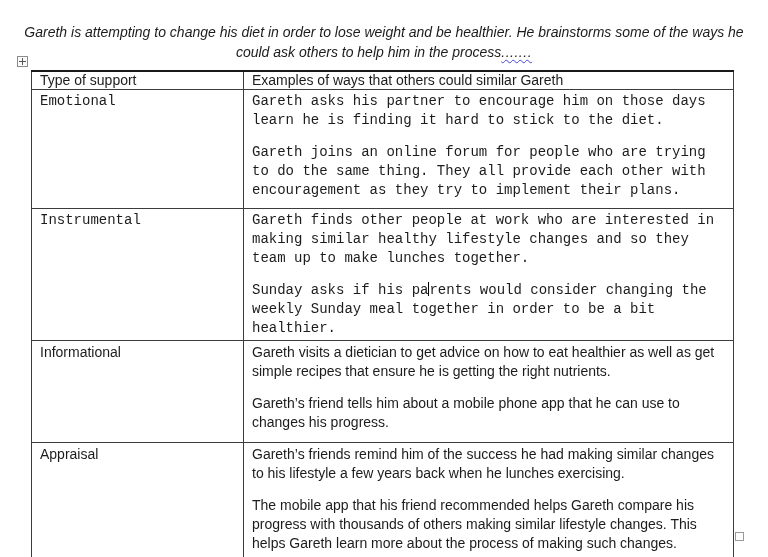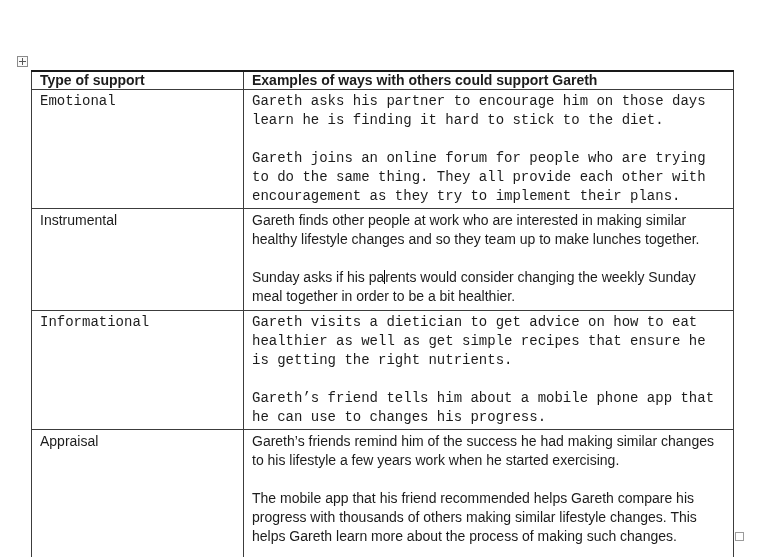--- a/index.html
+++ b/index.html
@@ -68,32 +68,32 @@
     vertical-align: top;
     text-align: left;
     font-size: 14px;
     line-height: 19px;
     padding: 2px 8px 2px 8px;
     background: #ffffff;
     overflow: hidden;
   }
   table.support th {
     border-top: 2px solid #191919;
-    font-weight: bold;
+    font-weight: normal;
     height: 17px;
     line-height: 15px;
     padding: 1px 8px 1px 8px;
     vertical-align: middle;
     margin-top: 12px;
   }
   tr.row-1 { height: 119px; font-family: Liberation Mono, monospace; }
-  tr.row-2 { height: 102px; }
-  tr.row-3 { height: 102px; font-family: Liberation Mono, monospace; }
+  tr.row-2 { height: 102px; font-family: Liberation Mono, monospace; }
+  tr.row-3 { height: 102px; }
   tr.row-4 { height: 132px; }
-  td p.p2 { margin-top: 19px; }
+  td p.p2 { margin-top: 13px; }
   
   .caret {
     display: inline-block;
     width: 1px;
     height: 14px;
     background: #000000;
     vertical-align: -2px;
   }
   
   .resize-handle {
@@ -105,34 +105,35 @@
     border: 1px solid #9b9b9b;
     background: #ffffff;
     cursor: nwse-resize;
   }
 </style>
 </head>
 <body>
 
 <div class="page" style="--squiggle-underline: #4343d8; --table-border: #3c3c3c; --text: #1c1c1c;">
 
+  <p class="intro"><span>Gareth is attempting to change his diet in order to lose weight and be healthier. He brainstorms some of the ways he could ask others to help him in the process</span><span class="dots">.......</span></p>
 
   <div class="move-handle">
     <span class="move-glyph"></span>
   </div>
 
   <table class="support">
     <colgroup>
         <col class="col-type">
         <col class="col-examples">
       </colgroup>
     <thead>
       <tr>
         <th>Type of support</th>
-        <th>Examples of ways with others could support Gareth</th>
+        <th>Examples of ways that others could similar Gareth</th>
       </tr>
     </thead>
     <tbody>
       <tr class="row-1">
         <td>Emotional</td>
         <td>
           <p class="p1">Gareth asks his partner to encourage him on those days learn he is finding it hard to stick to the diet.</p>
           <p class="p2">Gareth joins an online forum for people who are trying to do the same thing. They all provide each other with encouragement as they try to implement their plans.</p>
         </td>
       </tr>
@@ -146,21 +147,21 @@
       <tr class="row-3">
         <td>Informational</td>
         <td>
           <p class="p1">Gareth visits a dietician to get advice on how to eat healthier as well as get simple recipes that ensure he is getting the right nutrients.</p>
           <p class="p2">Gareth’s friend tells him about a mobile phone app that he can use to changes his progress.</p>
         </td>
       </tr>
       <tr class="row-4">
         <td>Appraisal</td>
         <td>
-          <p class="p1">Gareth’s friends remind him of the success he had making similar changes to his lifestyle a few years work when he started exercising.</p>
+          <p class="p1">Gareth’s friends remind him of the success he had making similar changes to his lifestyle a few years back when he lunches exercising.</p>
           <p class="p2">The mobile app that his friend recommended helps Gareth compare his progress with thousands of others making similar lifestyle changes. This helps Gareth learn more about the process of making such changes.</p>
         </td>
       </tr>
     </tbody>
   </table>
 
   <div class="resize-handle"></div>
 
 </div>
 

